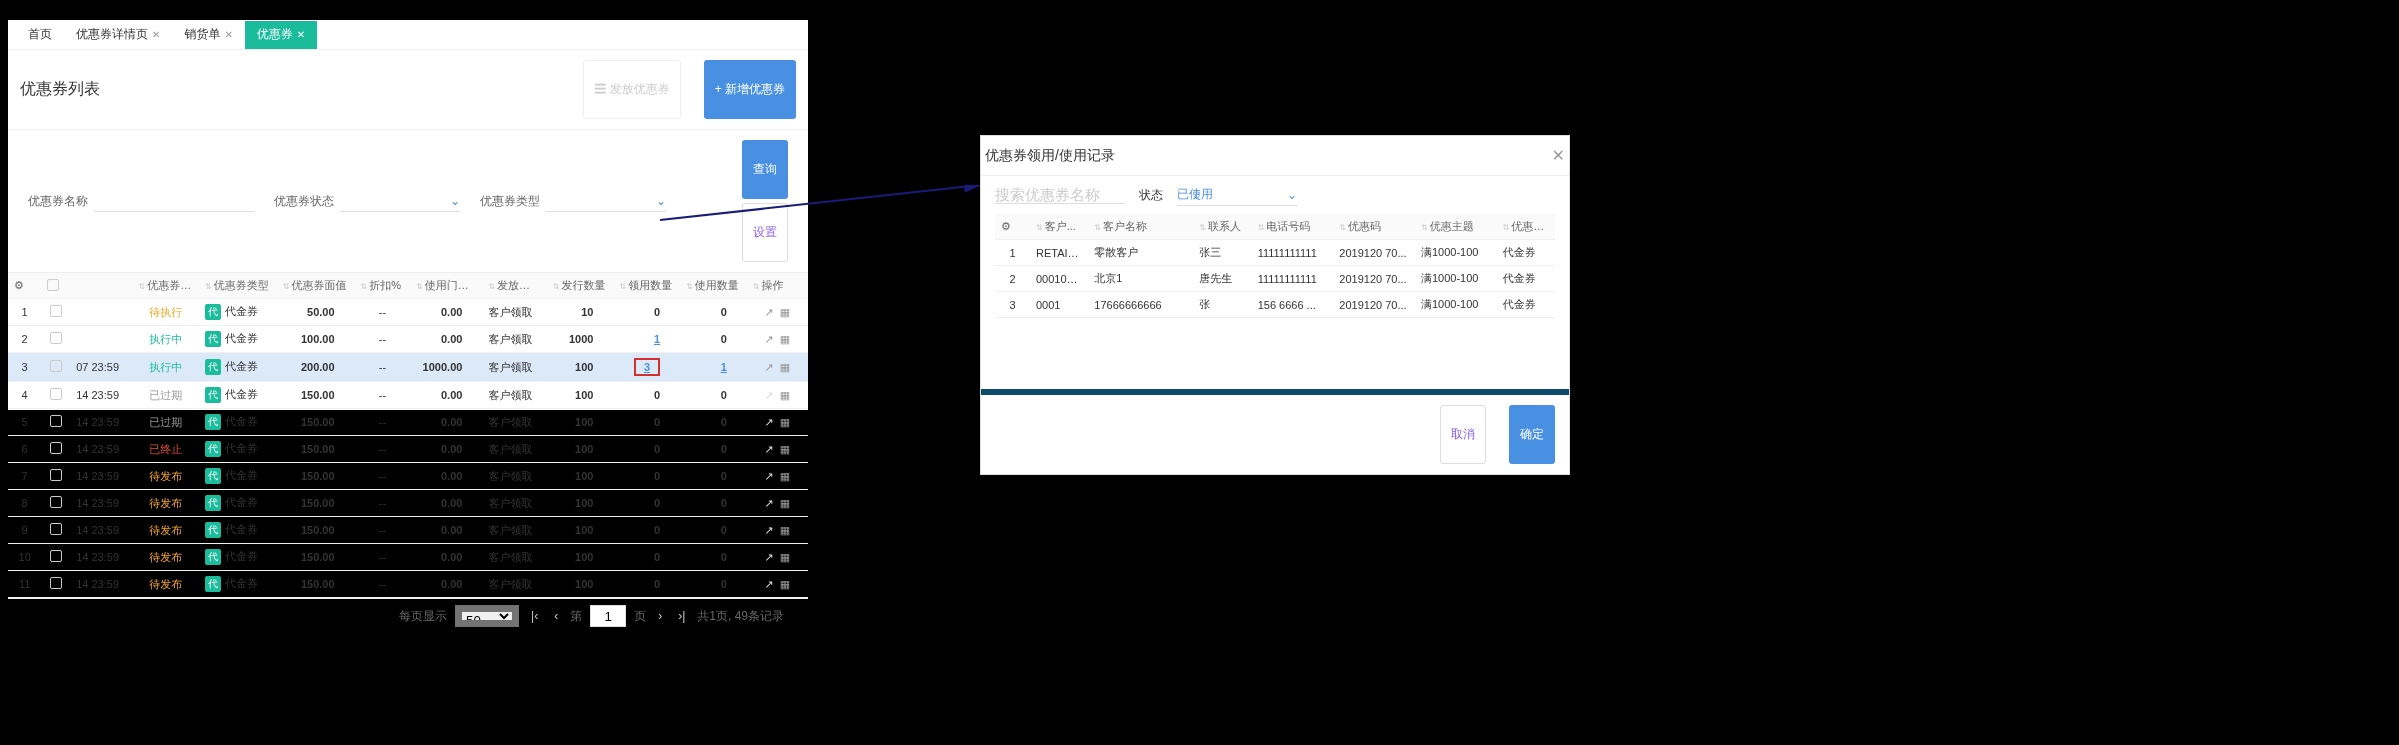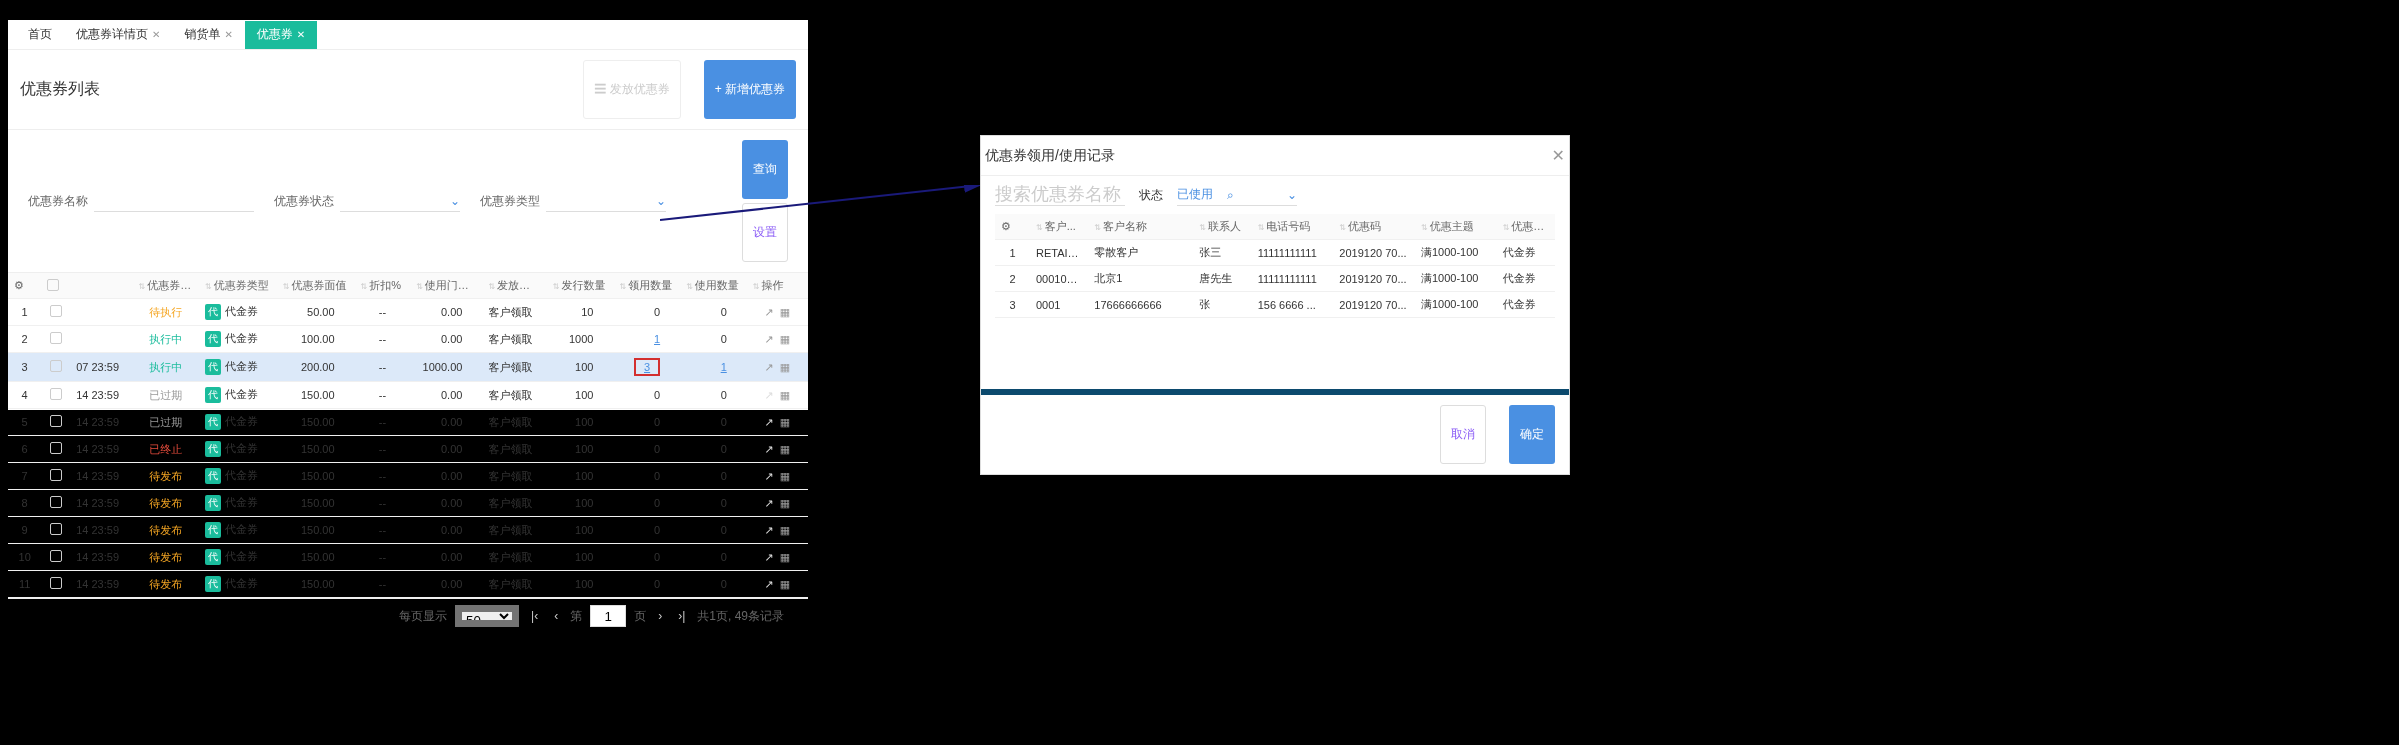--- a/index.html
+++ b/index.html
@@ -27,21 +27,21 @@
 .filter-item { display: flex; align-items: center; gap: 6px; }
 .filter-label { color: #666; }
 .filter-select { border-bottom: 1px solid #ddd; min-width: 120px; height: 22px; display: flex; align-items: center; justify-content: flex-end; color: #4a90e2; }
 .filter-actions { margin-left: auto; display: flex; flex-direction: column; gap: 4px; }
 
 .table-wrap { overflow: hidden; }
 table { width: 100%; border-collapse: collapse; table-layout: fixed; }
 th, td { padding: 5px 6px; text-align: left; border-bottom: 1px solid #f0f0f0; white-space: nowrap; overflow: hidden; text-overflow: ellipsis; font-size: 11px; }
 th { background: #fafafa; color: #666; font-weight: normal; position: relative; }
 th .sort { color: #ccc; font-size: 8px; margin-right: 2px; }
-td.num { text-align: right; padding-right: 20px; }
+td.num { text-align: right; padding-right: 20px; font-weight: bold; }
 td.center { text-align: center; }
 .status-green { color: #1abc9c; }
 .status-orange { color: #f5a623; }
 .status-red { color: #e74c3c; }
 .status-gray { color: #999; }
 .badge { display: inline-block; width: 16px; height: 16px; background: #1abc9c; color: #fff; border-radius: 2px; font-size: 10px; line-height: 16px; text-align: center; margin-right: 4px; }
 tr.highlighted { background: #dce9f9; }
 .link-cell { color: #4a90e2; text-decoration: underline; cursor: pointer; }
 .red-box { border: 2px solid #d32f2f; display: inline-block; padding: 1px 8px; }
 .action-icon { color: #999; cursor: pointer; margin: 0 3px; font-size: 11px; }
@@ -51,21 +51,21 @@
 .pagination { display: flex; align-items: center; justify-content: flex-end; padding: 6px 24px; gap: 8px; border-top: 1px solid #eee; font-size: 12px; color: #666; }
 .page-input { width: 36px; height: 22px; border: 1px solid #ddd; text-align: center; }
 .page-select { width: 64px; height: 22px; border: 7px solid #737373; }
 .pg-btn { color: #ccc; cursor: pointer; padding: 0 4px; }
 
 .modal-header { display: flex; justify-content: space-between; align-items: center; padding: 10px 4px; border-bottom: 1px solid #eee; }
 .modal-title { font-size: 14px; font-weight: 500; }
 .modal-close { color: #999; cursor: pointer; font-size: 16px; }
 .modal-filter { display: flex; align-items: center; padding: 8px 14px; gap: 14px; }
 .search-box { display: flex; align-items: center; border-bottom: 1px solid #ddd; width: 130px; }
-.search-box input { border: none; outline: none; flex: 1; font-size: 18px; color: #999; }
+.search-box input { border: none; outline: none; flex: 1; font-size: 15px; color: #999; }
 .search-box input::placeholder { color: #ccc; }
 .modal-footer { display: flex; justify-content: flex-end; padding: 10px 14px; gap: 8px; border-top: 6px solid #0c4a6e; position: absolute; bottom: 0; left: 0; right: 0; background: #fff; }
 .scrollbar-hint { position: absolute; bottom: 68px; left: 14px; right: 14px; height: 7px; background: #f5f5f5; border-radius: 4px; }
 .scrollbar-thumb { width: 55%; height: 100%; background: #ccc; border-radius: 4px; margin-left: 5%; }
 </style>
 </head>
 <body>
 
 <div class="panel left-panel">
   <div class="tabs">

